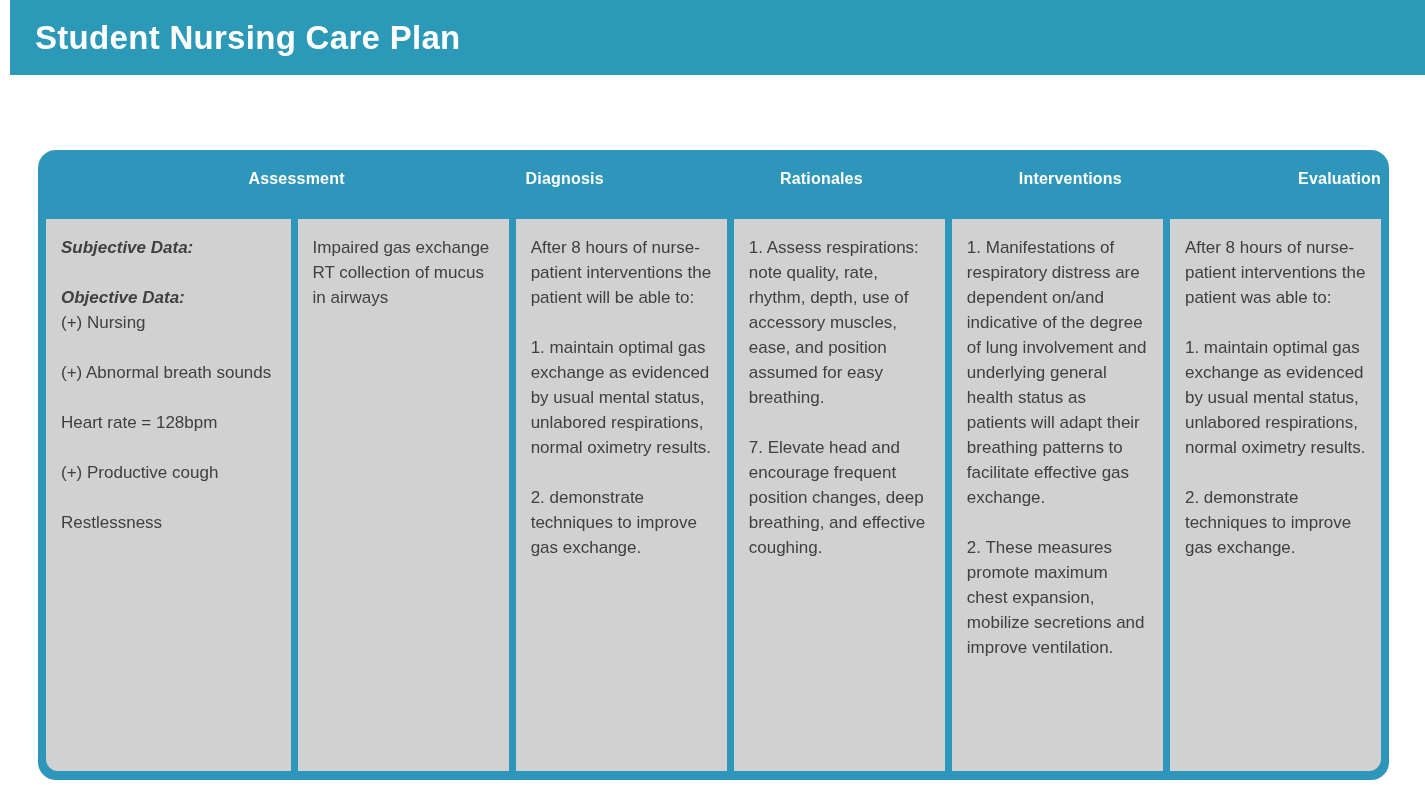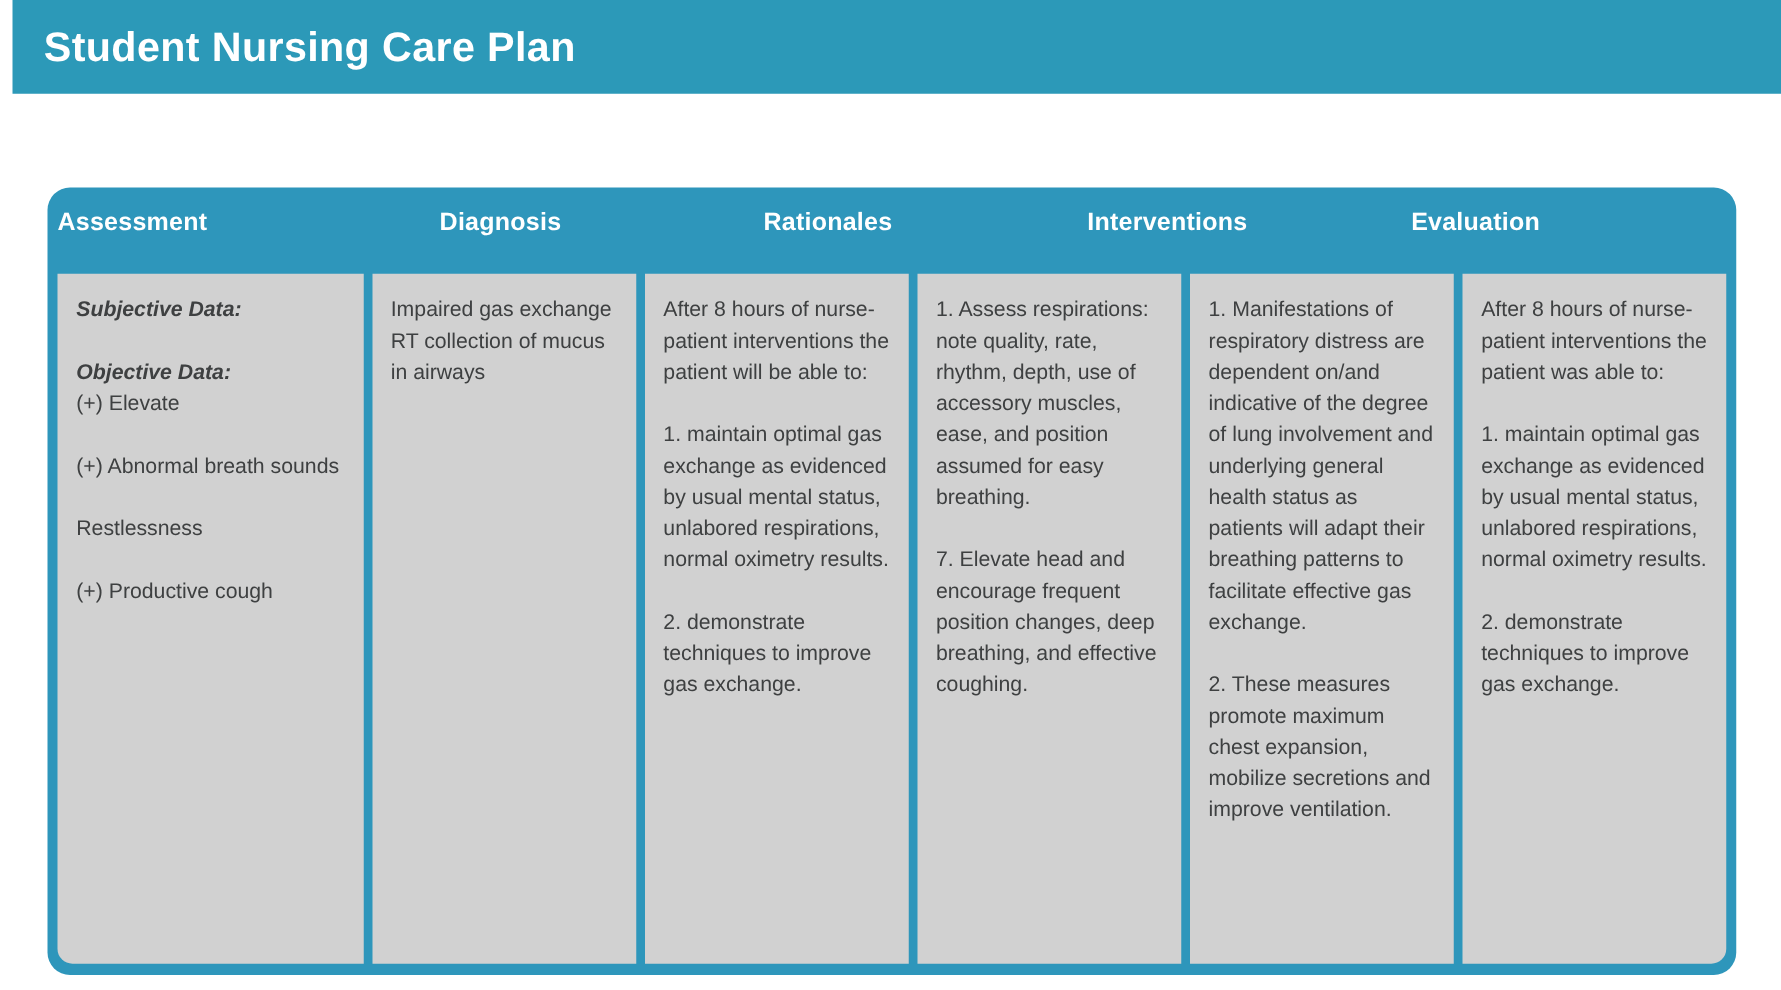--- a/index.html
+++ b/index.html
@@ -36,23 +36,23 @@
   }
   .header-row {
     display: flex;
     gap: 7px;
     padding: 0 8px;
     flex: 0 0 57px;
     align-items: center;
   }
   .hcell {
     flex: 211 1 0;
-    text-align: left;
+    text-align: right;
     color: #ffffff;
-    font-size: 20px;
+    font-size: 16px;
     font-weight: bold;
     letter-spacing: 0.2px;
   }
   .hcell.wide { flex: 250 1 0; }
   .body-row {
     display: flex;
     gap: 7px;
     padding: 12px 8px 9px 8px;
     flex: 1;
     min-height: 0;
@@ -87,24 +87,25 @@
   <div class="header-row">
       <div class="hcell wide">Assessment</div>
       <div class="hcell">Diagnosis</div>
       <div class="hcell">Rationales</div>
       <div class="hcell">Interventions</div>
       <div class="hcell">Evaluation</div>
     </div>
   <div class="body-row">
       <div class="cell wide">
         <div class="para"><span class="plabel">Subjective Data:</span></div>
-        <div class="para"><span class="plabel">Objective Data:</span><span>(+) Elevate</span></div>
+        <div class="para"><span class="plabel">Objective Data:</span><span>(+) Nursing</span></div>
         <div class="para"><span>(+) Abnormal breath sounds</span></div>
+        <div class="para"><span>Heart rate = 128bpm</span></div>
+        <div class="para"><span>(+) Productive cough</span></div>
         <div class="para"><span>Restlessness</span></div>
-        <div class="para"><span>(+) Productive cough</span></div>
       </div>
       <div class="cell">
         <div class="para"><span>Impaired gas exchange RT collection of mucus in airways</span></div>
       </div>
       <div class="cell">
         <div class="para"><span>After 8 hours of nurse-patient interventions the patient will be able to:</span></div>
         <div class="para"><span>1. maintain optimal gas exchange as evidenced by usual mental status, unlabored respirations, normal oximetry results.</span></div>
         <div class="para"><span>2. demonstrate techniques to improve gas exchange.</span></div>
       </div>
       <div class="cell">

